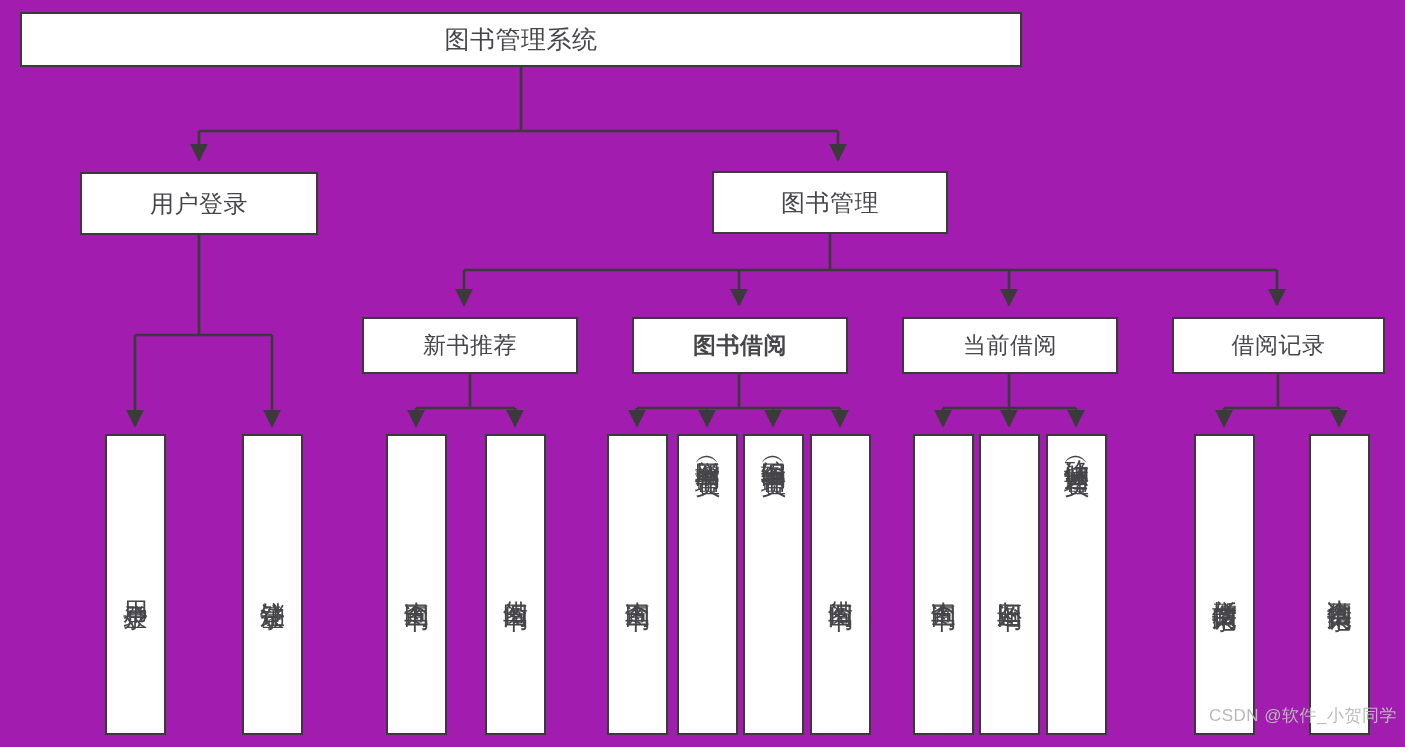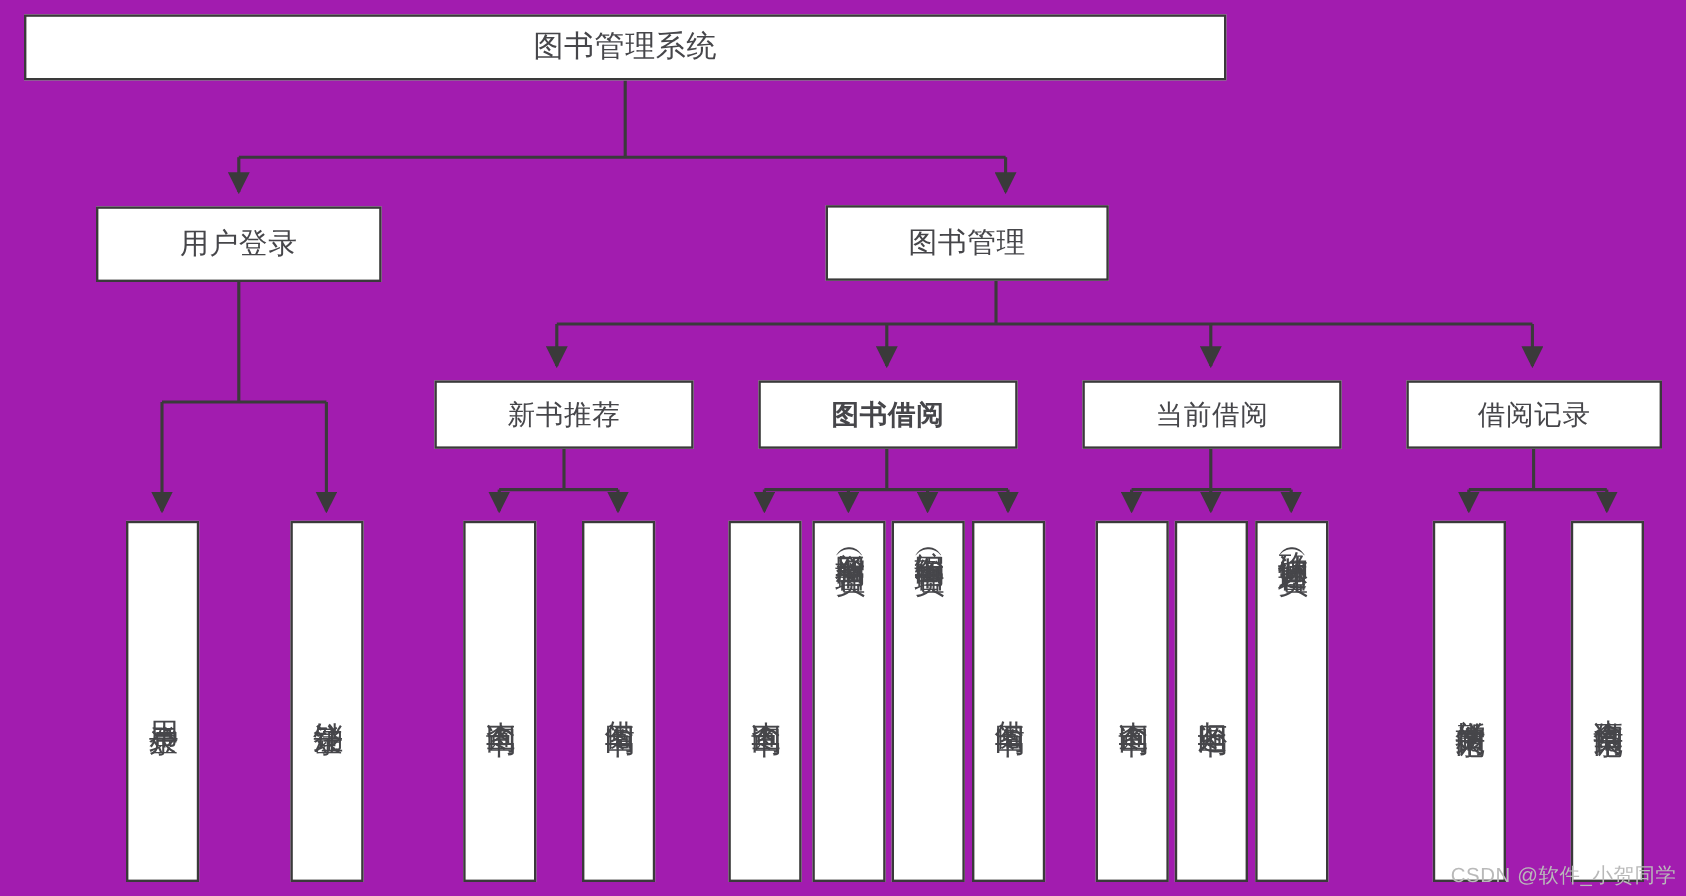--- a/index.html
+++ b/index.html
@@ -53,21 +53,21 @@
     line-height:1.08;
     letter-spacing:2px;
     padding-top:4px;
     white-space:pre;
   }
   .node.leaf.center-v{ align-items:center; }
   .node.leaf.center-v .lbl{ padding-top:0; }
   .watermark{
     position:absolute;
     right:8px;
-    bottom:6px;
+    bottom:20px;
     font-size:17px;
     color:#b9b9b9;
     letter-spacing:0.5px;
     white-space:nowrap;
     user-select:none;
   }
 </style>
 </head>
 <body>
 
@@ -123,21 +123,21 @@
     </g>
   </svg>
 
   <div class="node root" style="left:20px;top:12px;width:1002px;height:55px;">
     <span class="lbl">图书管理系统</span>
   </div>
 
   <div class="node lvl1" style="left:80px;top:172px;width:238px;height:63px;">
     <span class="lbl">用户登录</span>
   </div>
-  <div class="node lvl1" style="left:688px;top:171px;width:236px;height:63px;">
+  <div class="node lvl1" style="left:712px;top:171px;width:236px;height:63px;">
     <span class="lbl">图书管理</span>
   </div>
 
   <div class="node lvl2" style="left:362px;top:317px;width:216px;height:57px;">
     <span class="lbl">新书推荐</span>
   </div>
   <div class="node lvl2" style="left:632px;top:317px;width:216px;height:57px;font-weight:bold;">
     <span class="lbl">图书借阅</span>
   </div>
   <div class="node lvl2" style="left:1172px;top:317px;width:213px;height:57px;">

